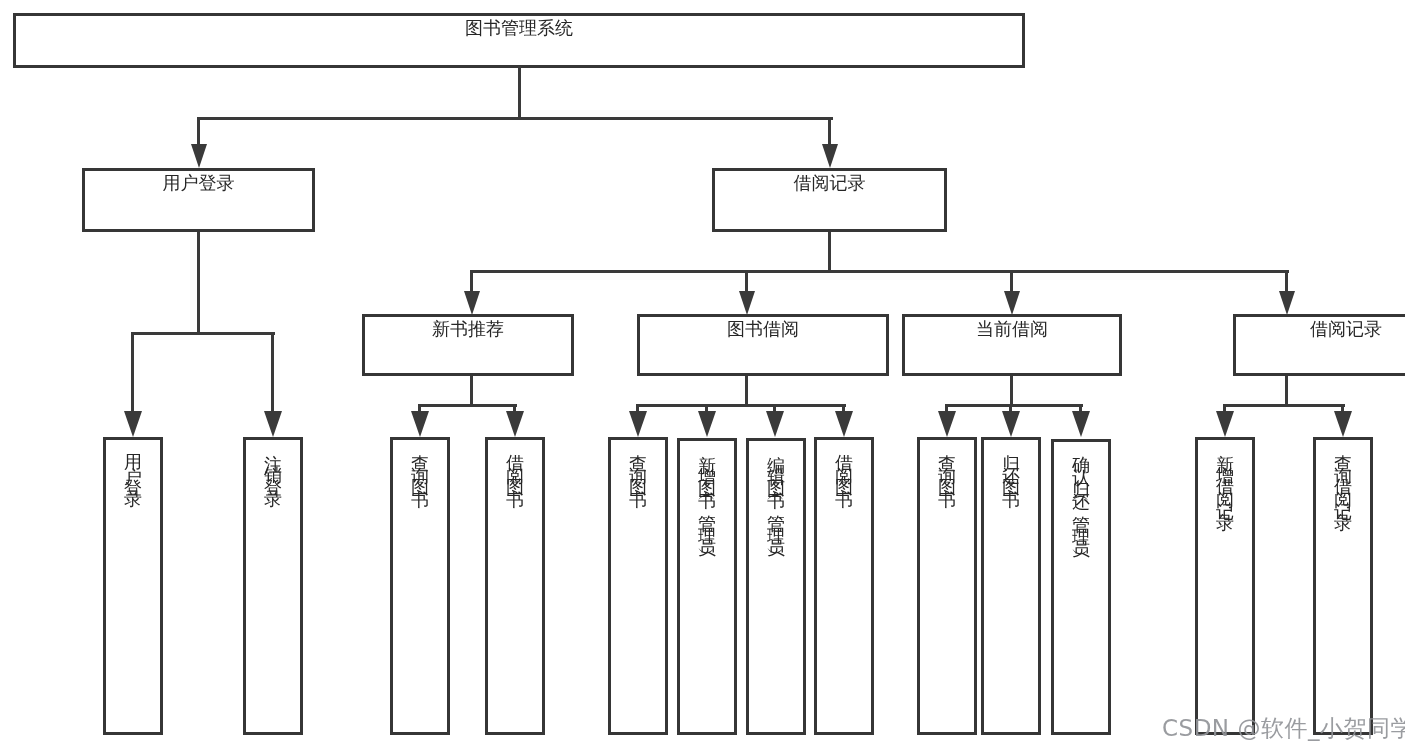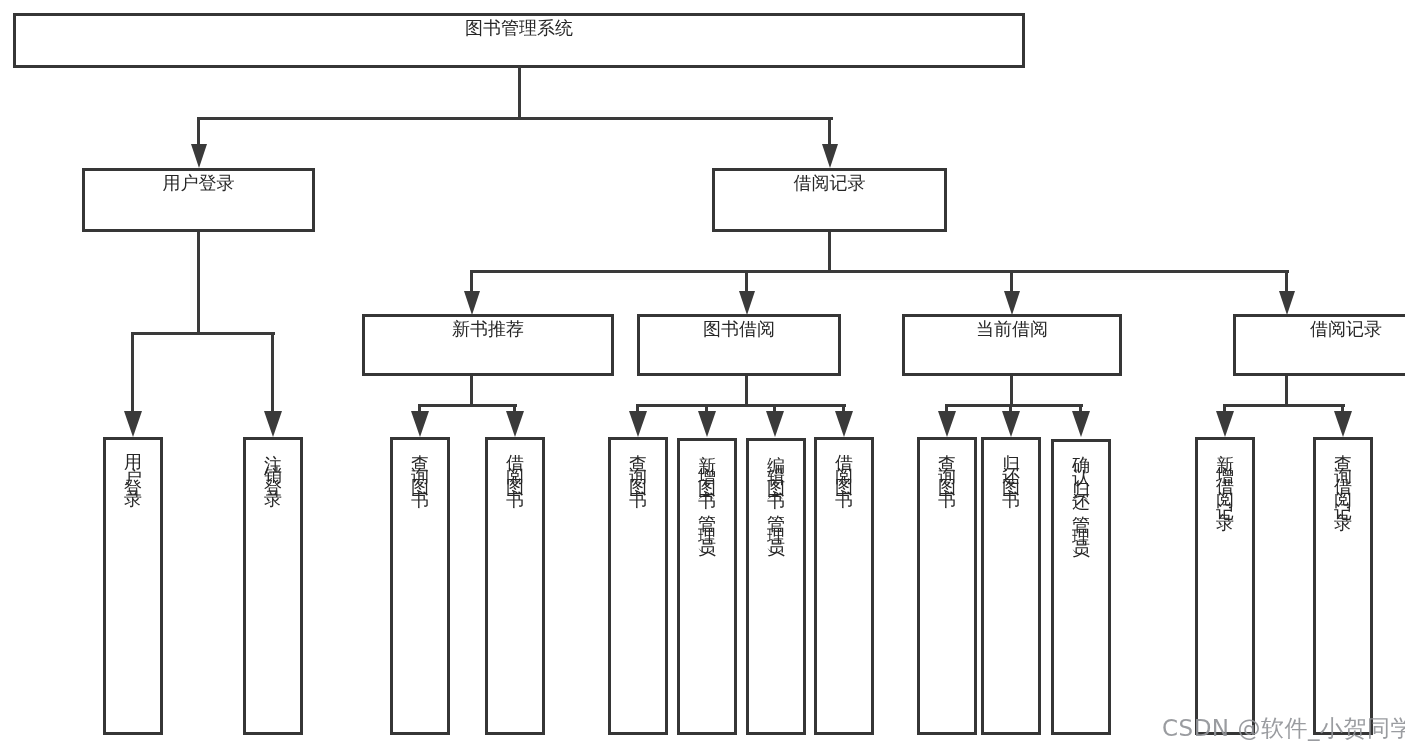--- a/index.html
+++ b/index.html
@@ -61,24 +61,24 @@
     <div class="line" style="left:470px;top:270px;width:3px;height:24px;"></div>
     <div class="tri" style="left:464px;top:291px;"></div>
     <div class="line" style="left:745px;top:270px;width:3px;height:24px;"></div>
     <div class="tri" style="left:739px;top:291px;"></div>
     <div class="line" style="left:1010px;top:270px;width:3px;height:24px;"></div>
     <div class="tri" style="left:1004px;top:291px;"></div>
     <div class="line" style="left:1285px;top:270px;width:3px;height:24px;"></div>
     <div class="tri" style="left:1279px;top:291px;"></div>
   </div>
 
-  <div class="box" style="left:362px;top:314px;width:252px;height:62px;">
+  <div class="box" style="left:362px;top:314px;width:212px;height:62px;">
     <span class="lbl">新书推荐</span>
   </div>
-  <div class="box" style="left:637px;top:314px;width:204px;height:62px;">
+  <div class="box" style="left:637px;top:314px;width:252px;height:62px;">
     <span class="lbl">图书借阅</span>
   </div>
   <div class="box" style="left:902px;top:314px;width:220px;height:62px;font-family:Liberation Mono, monospace;">
     <span class="lbl">当前借阅</span>
   </div>
   <div class="box" style="left:1233px;top:314px;width:226px;height:62px;">
     <span class="lbl">借阅记录</span>
   </div>
 
   <div>

